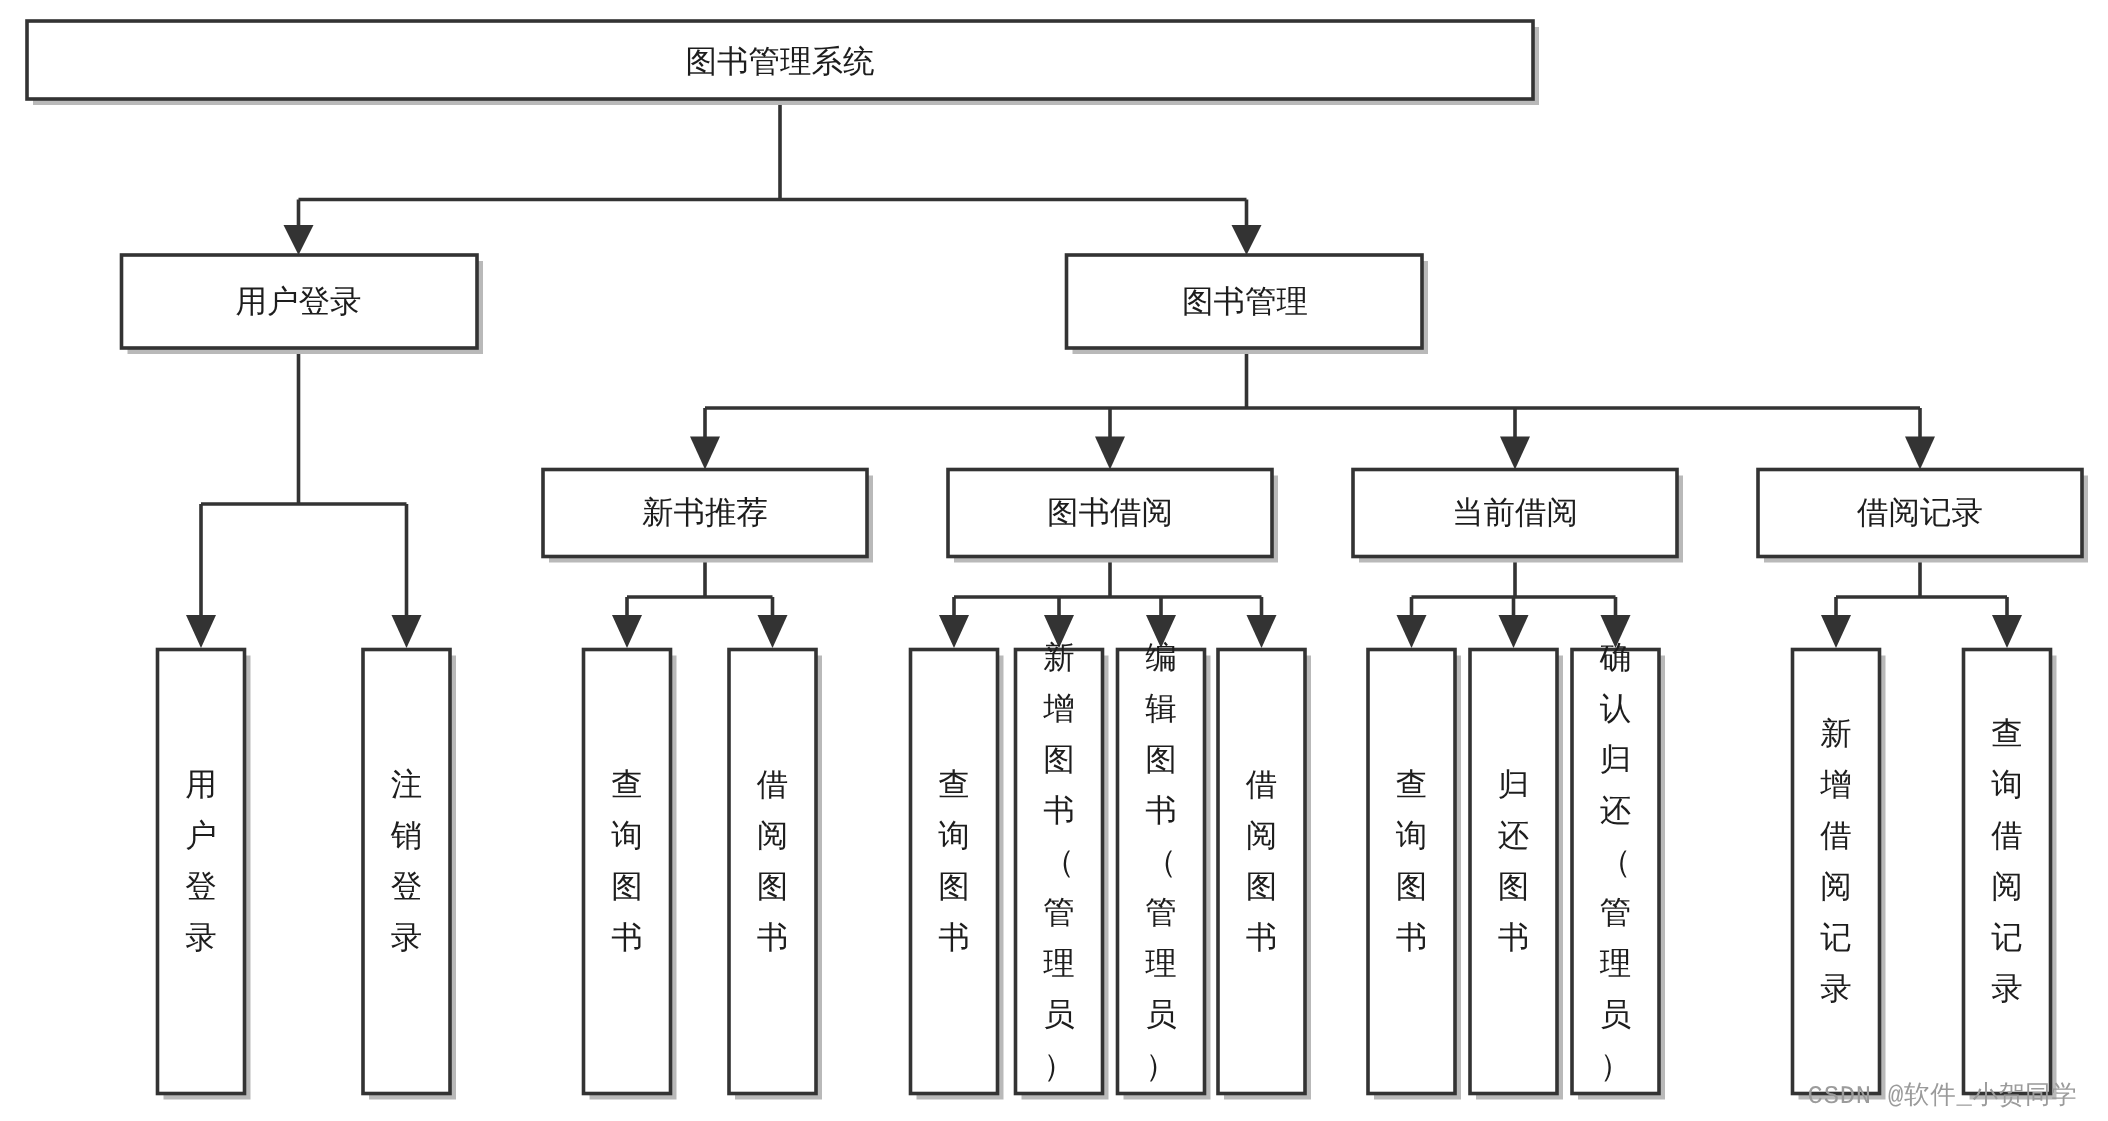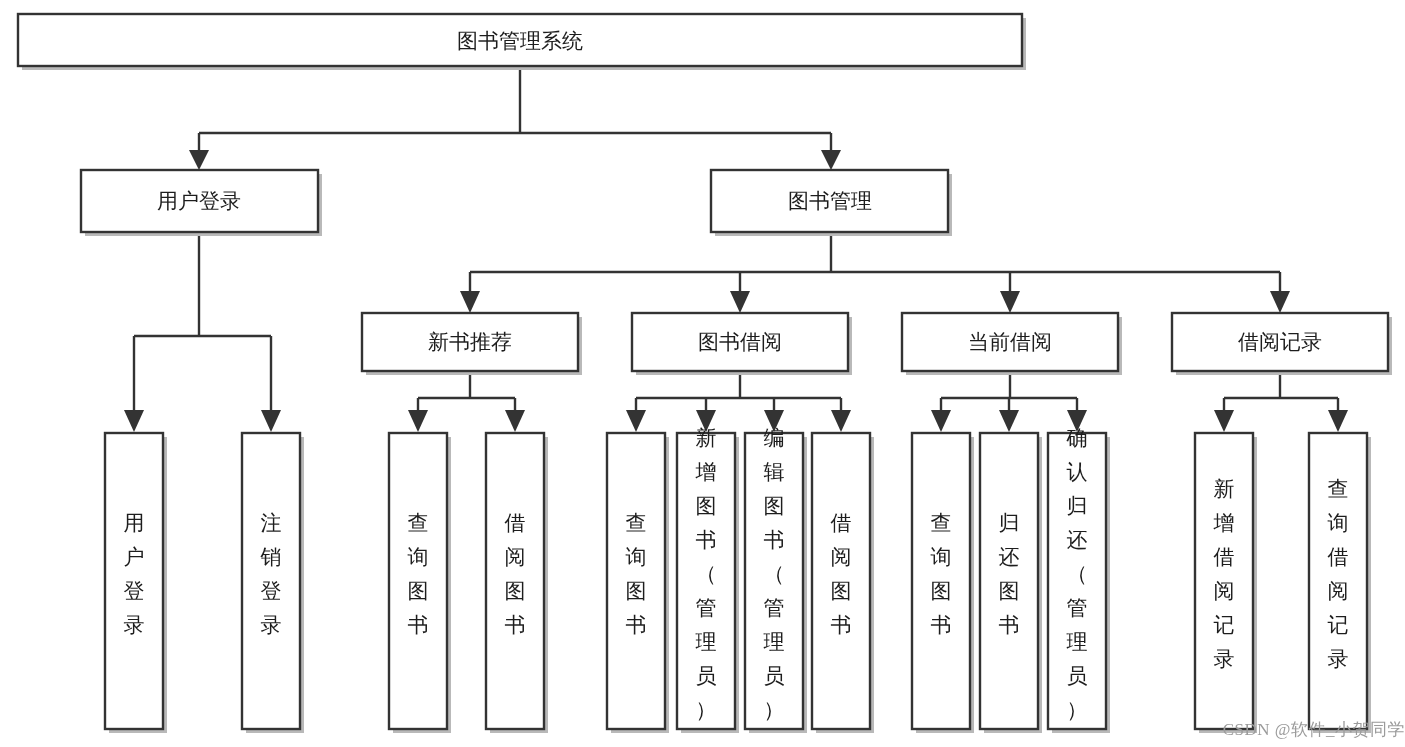--- a/index.html
+++ b/index.html
@@ -52,23 +52,23 @@
     dominant-baseline: middle;
   }
   .node-label-v {
     font-family: "DejaVu Sans", "Liberation Sans", sans-serif;
     font-size: 21px;
     fill: #1d1d1d;
     text-anchor: middle;
   }
   .watermark-text {
     position: absolute;
-    right: 0;
+    right: 20px;
     bottom: 6px;
-    font-family: Liberation Serif, serif;
+    font-family: Liberation Mono, monospace;
     font-size: 17px;
     color: #9b9b9b;
     letter-spacing: 0.5px;
     white-space: nowrap;
     pointer-events: none;
   }
 </style>
 </head>
 <body>
 

